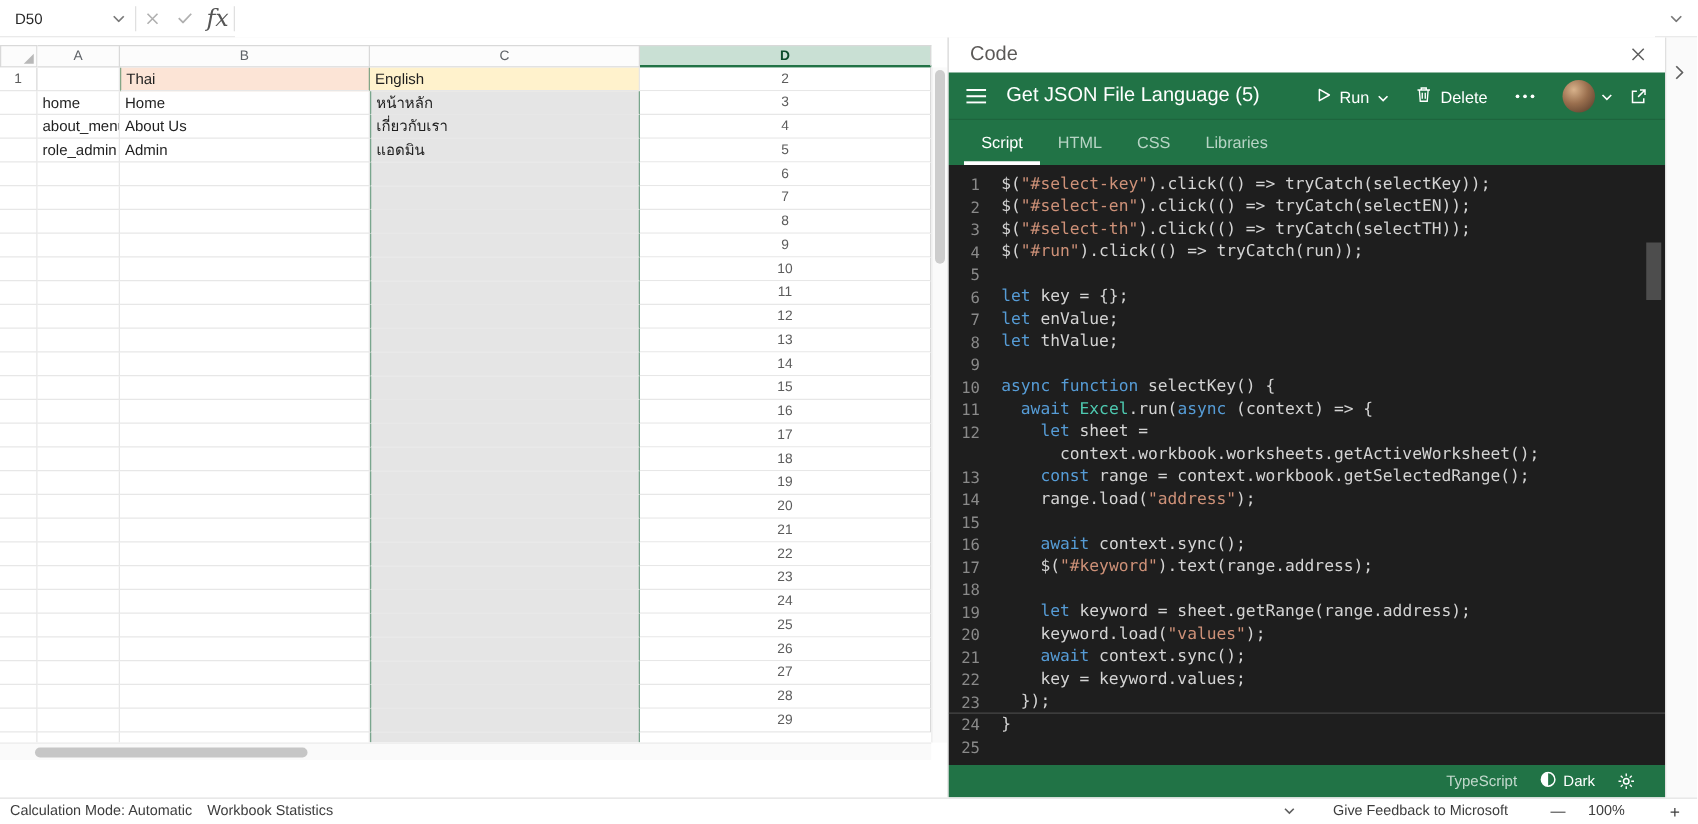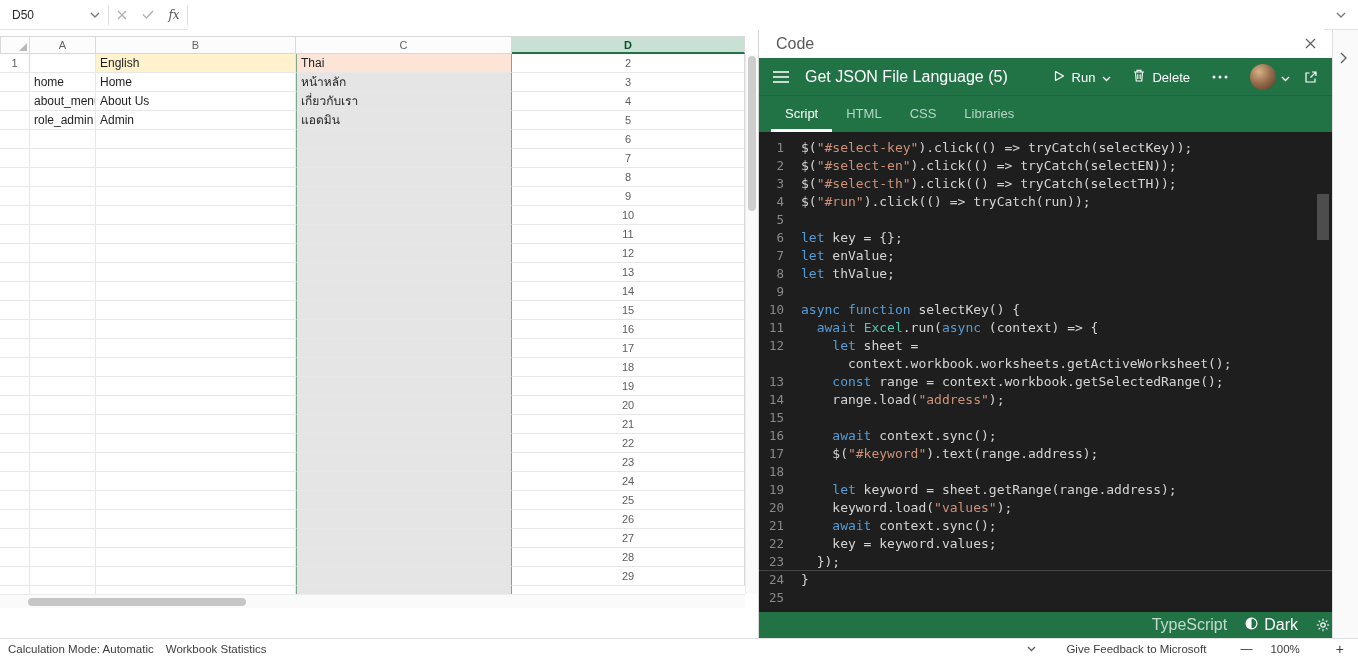--- a/index.html
+++ b/index.html
@@ -10,21 +10,21 @@
   
   .topbar { position:absolute; top:0; left:0; width:1358px; height:30px; background:#fff;
             border-bottom:1px solid #e3e3e3; display:flex; align-items:center; }
   .namebox { width:108px; height:30px; display:flex; align-items:center; padding:0 8px 0 12px;
              font-size:12px; color:#272727; cursor:pointer; }
   .namebox .nb-val { flex:1; }
   .nb-chev { color:#7a7a7a; display:flex; }
   .vdiv { width:1px; height:20px; background:#e0e0e0; }
   .fbtn { display:flex; align-items:center; justify-content:center; width:26px; height:30px; }
   .dim { color:#b0b0b0; }
-  .fx { font-family:"DejaVu Serif", serif; font-style:italic; font-size:12px; color:#555; }
+  .fx { font-family:"DejaVu Serif", serif; font-style:italic; font-size:19px; color:#555; }
   .finput { flex:1; height:30px; background:#fff; }
   .fexpand { width:34px; display:flex; align-items:center; justify-content:center; color:#7a7a7a; }
 
   
   .sheetarea { position:absolute; top:30px; left:0; width:758px; height:608px; background:#fff; }
   .colheaders { position:absolute; top:6px; left:0; height:18px; display:flex; }
   .ch { height:18px; border:1px solid #d9d9d9; border-left:none; background:#fcfcfc;
         display:flex; align-items:center; justify-content:center;
         font-size:11px; color:#5f6368; position:relative; }
   .ch.corner { border-left:1px solid #d9d9d9; }
@@ -94,21 +94,21 @@
   .cp-editor { flex:1; background:#1e1e1e; overflow:hidden; position:relative;
                font-family:"DejaVu Sans Mono", monospace; font-size:13px; padding-top:7px; }
   .cl { display:flex; height:18px; line-height:18px; }
   .cl.rule { border-bottom:1px solid #474747; }
   .ln { flex:none; width:42px; text-align:right; padding-right:17px; color:#8a8a8a; font-size:12.5px; }
   .lc { white-space:pre; color:#d4d4d4; }
   .k { color:#569cd6; } .t { color:#4ec9b0; } .s { color:#ce9178; }
   .ed-thumb { position:absolute; right:3px; top:62px; width:12px; height:46px; background:#4d4d4d; }
 
   .cp-status { height:26px; background:#217346; color:#fff; display:flex; align-items:center;
-               justify-content:flex-end; padding-right:2px; flex:none; font-size:16px; }
+               justify-content:flex-end; padding-right:24px; flex:none; font-size:12px; }
   .lang { opacity:.72; margin-right:18px; }
   .theme { display:flex; align-items:center; gap:6px; margin-right:18px; cursor:pointer; }
   .gearbtn { display:flex; cursor:pointer; }
 
   
   .rightstrip { position:absolute; left:1332px; top:30px; width:26px; height:608px; background:#fafafa;
                 border-left:1px solid #e0e0e0; }
   .strip-chev { position:absolute; top:22px; left:7px; color:#5f5f5f; display:flex; cursor:pointer; }
 </style>
 </head>
@@ -150,22 +150,22 @@
     <div class="colheaders">
         <div class="ch corner" style="width: 30px;"></div>
         <div class="ch" style="width: 66px;">A</div>
         <div class="ch" style="width: 200px;">B</div>
         <div class="ch" style="width: 216px;">C</div>
         <div class="ch sel" style="width: 233px;">D</div>
       </div>
     <div class="grid">
         <div class="rh">1</div>
         <div class="cell"></div>
+        <div class="cell selcol" style="background: rgb(252, 228, 214);">Thai</div>
         <div class="cell" style="background: rgb(255, 242, 204);">English</div>
-        <div class="cell selcol" style="background: rgb(252, 228, 214);">Thai</div>
         <div class="rh">2</div>
         <div class="cell"></div>
         <div class="cell">home</div>
         <div class="cell">Home</div>
         <div class="cell selcol">หน้าหลัก</div>
         <div class="rh">3</div>
         <div class="cell"></div>
         <div class="cell">about_menu</div>
         <div class="cell">About Us</div>
         <div class="cell selcol">เกี่ยวกับเรา</div>

